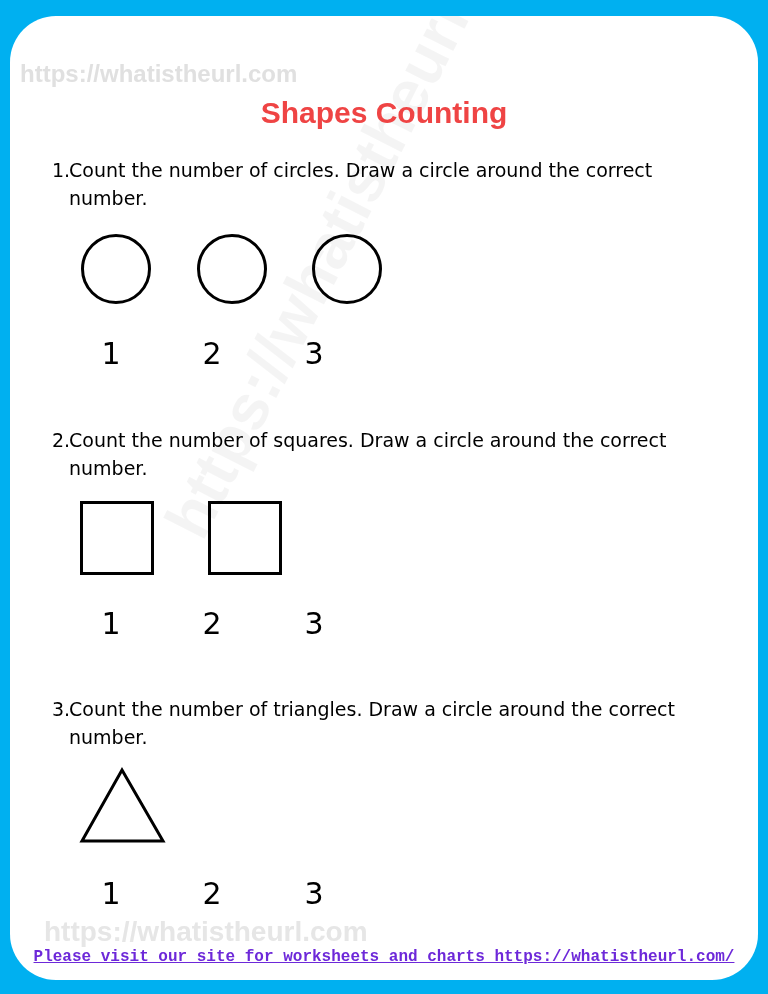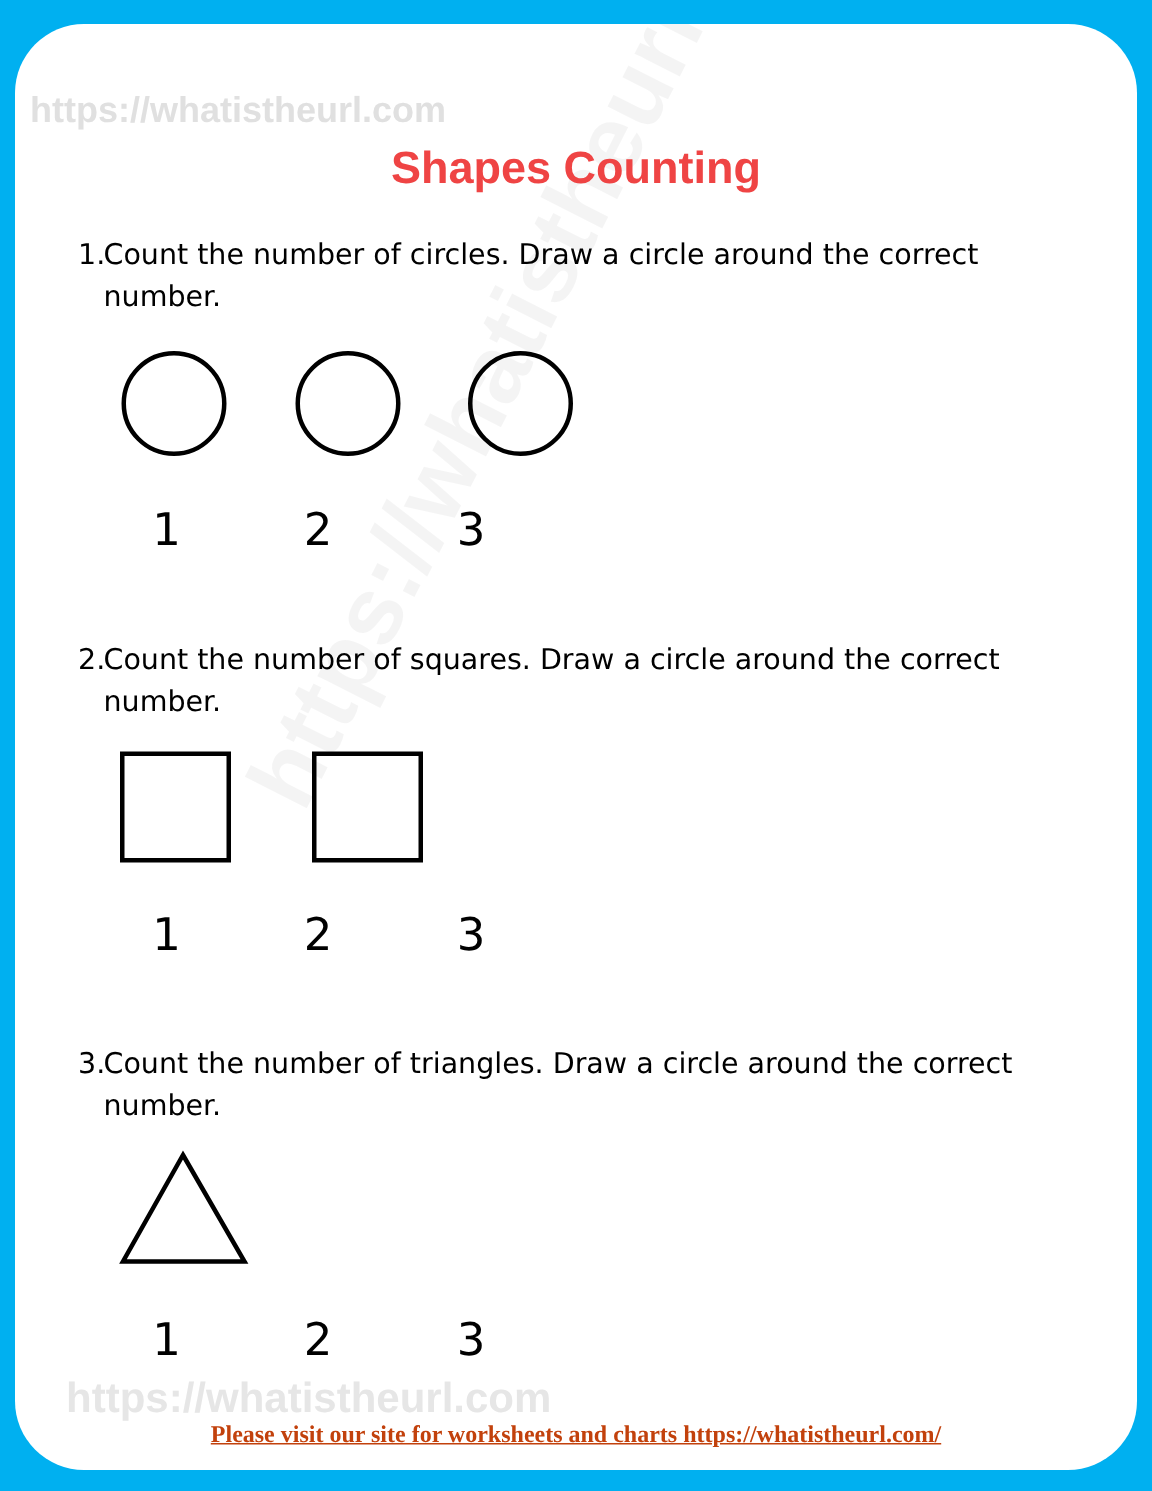--- a/index.html
+++ b/index.html
@@ -11,21 +11,21 @@
   .name-row { position:absolute; left:366px; top:34px; font-size:25px; color:#000; display:flex; align-items:flex-end; font-family:"DejaVu Sans", sans-serif; }
   .name-line { display:inline-block; width:240px; border-bottom:2px solid #000; margin-left:14px; height:26px; }
   .title { position:absolute; left:0; right:0; top:80px; text-align:center; font-size:30px; font-weight:bold; color:#ef4444; font-family:"Liberation Sans", sans-serif; }
   .q { position:absolute; left:42px; width:680px; font-size:19px; line-height:28px; color:#000; }
   .q .num { position:absolute; left:0; top:0; }
   .q .txt { margin-left:17px; display:block; }
   .shape { position:absolute; }
   .circ { width:70px; height:70px; border:3px solid #000; border-radius:50%; box-sizing:border-box; }
   .sq { width:74px; height:74px; border:3px solid #000; box-sizing:border-box; }
   .opt { position:absolute; font-size:30px; color:#000; width:40px; text-align:center; }
-  .footer { position:absolute; left:0; right:0; top:932px; text-align:center; font-size:16px; font-weight:bold; color:#c2410c; text-decoration:underline; font-family:Liberation Serif, serif; }
+  .footer { position:absolute; left:0; right:0; top:932px; text-align:center; font-size:16px; font-weight:bold; color:#6d28d9; text-decoration:underline; font-family:Liberation Mono, monospace; }
 </style>
 </head>
 <body>
 
 <div class="sheet">
   <div class="wm-diag">https://whatistheurl.com</div>
   <div class="wm-top">https://whatistheurl.com</div>
 
 
   <div class="title">Shapes Counting</div>

